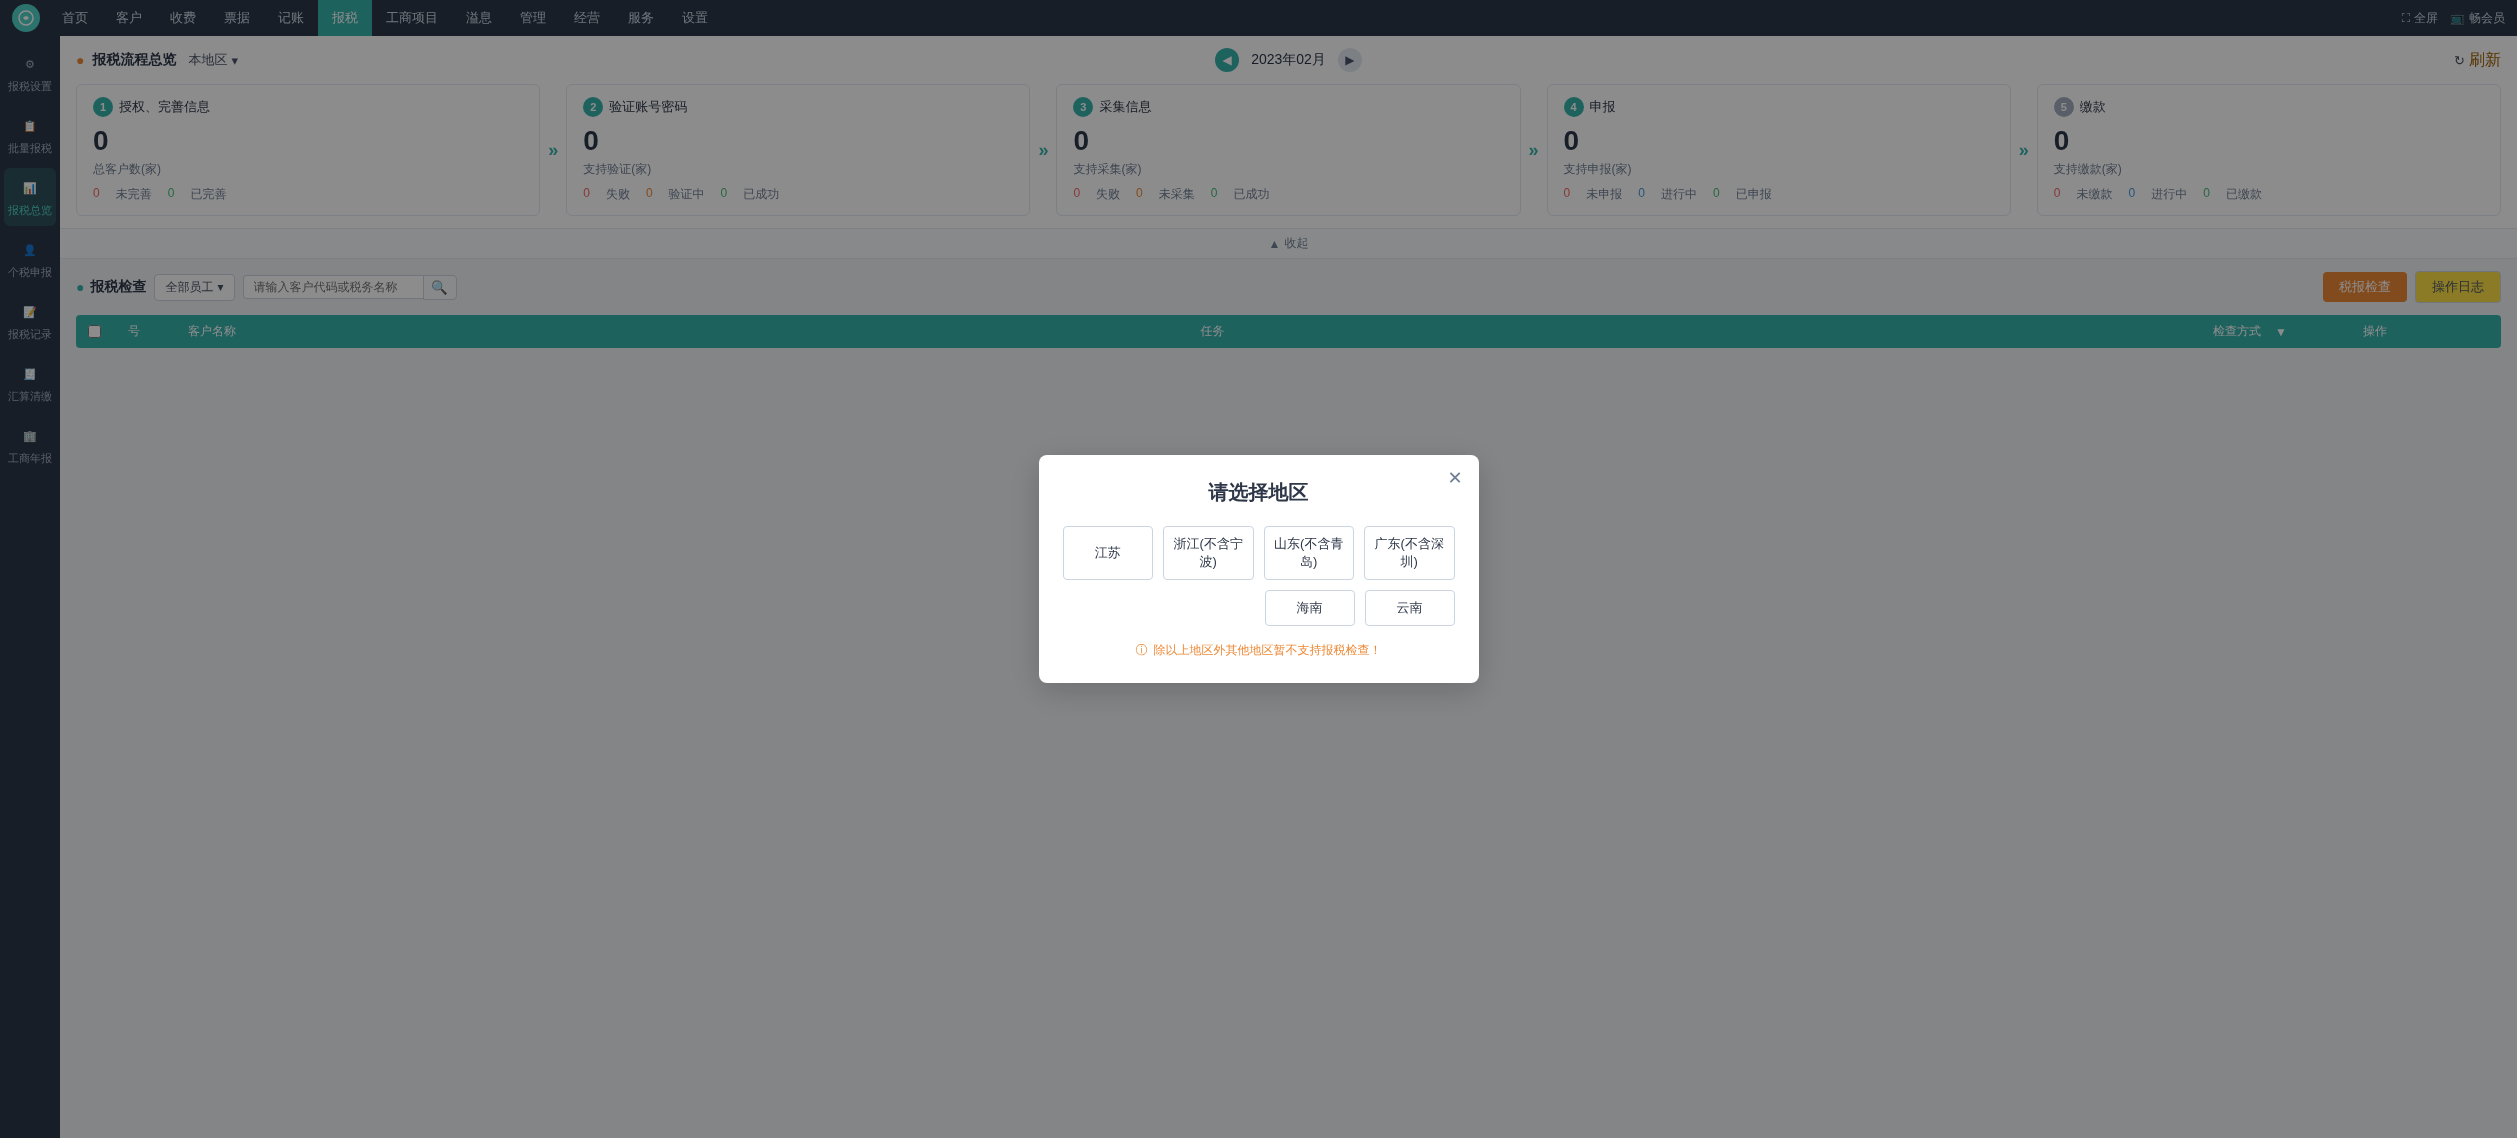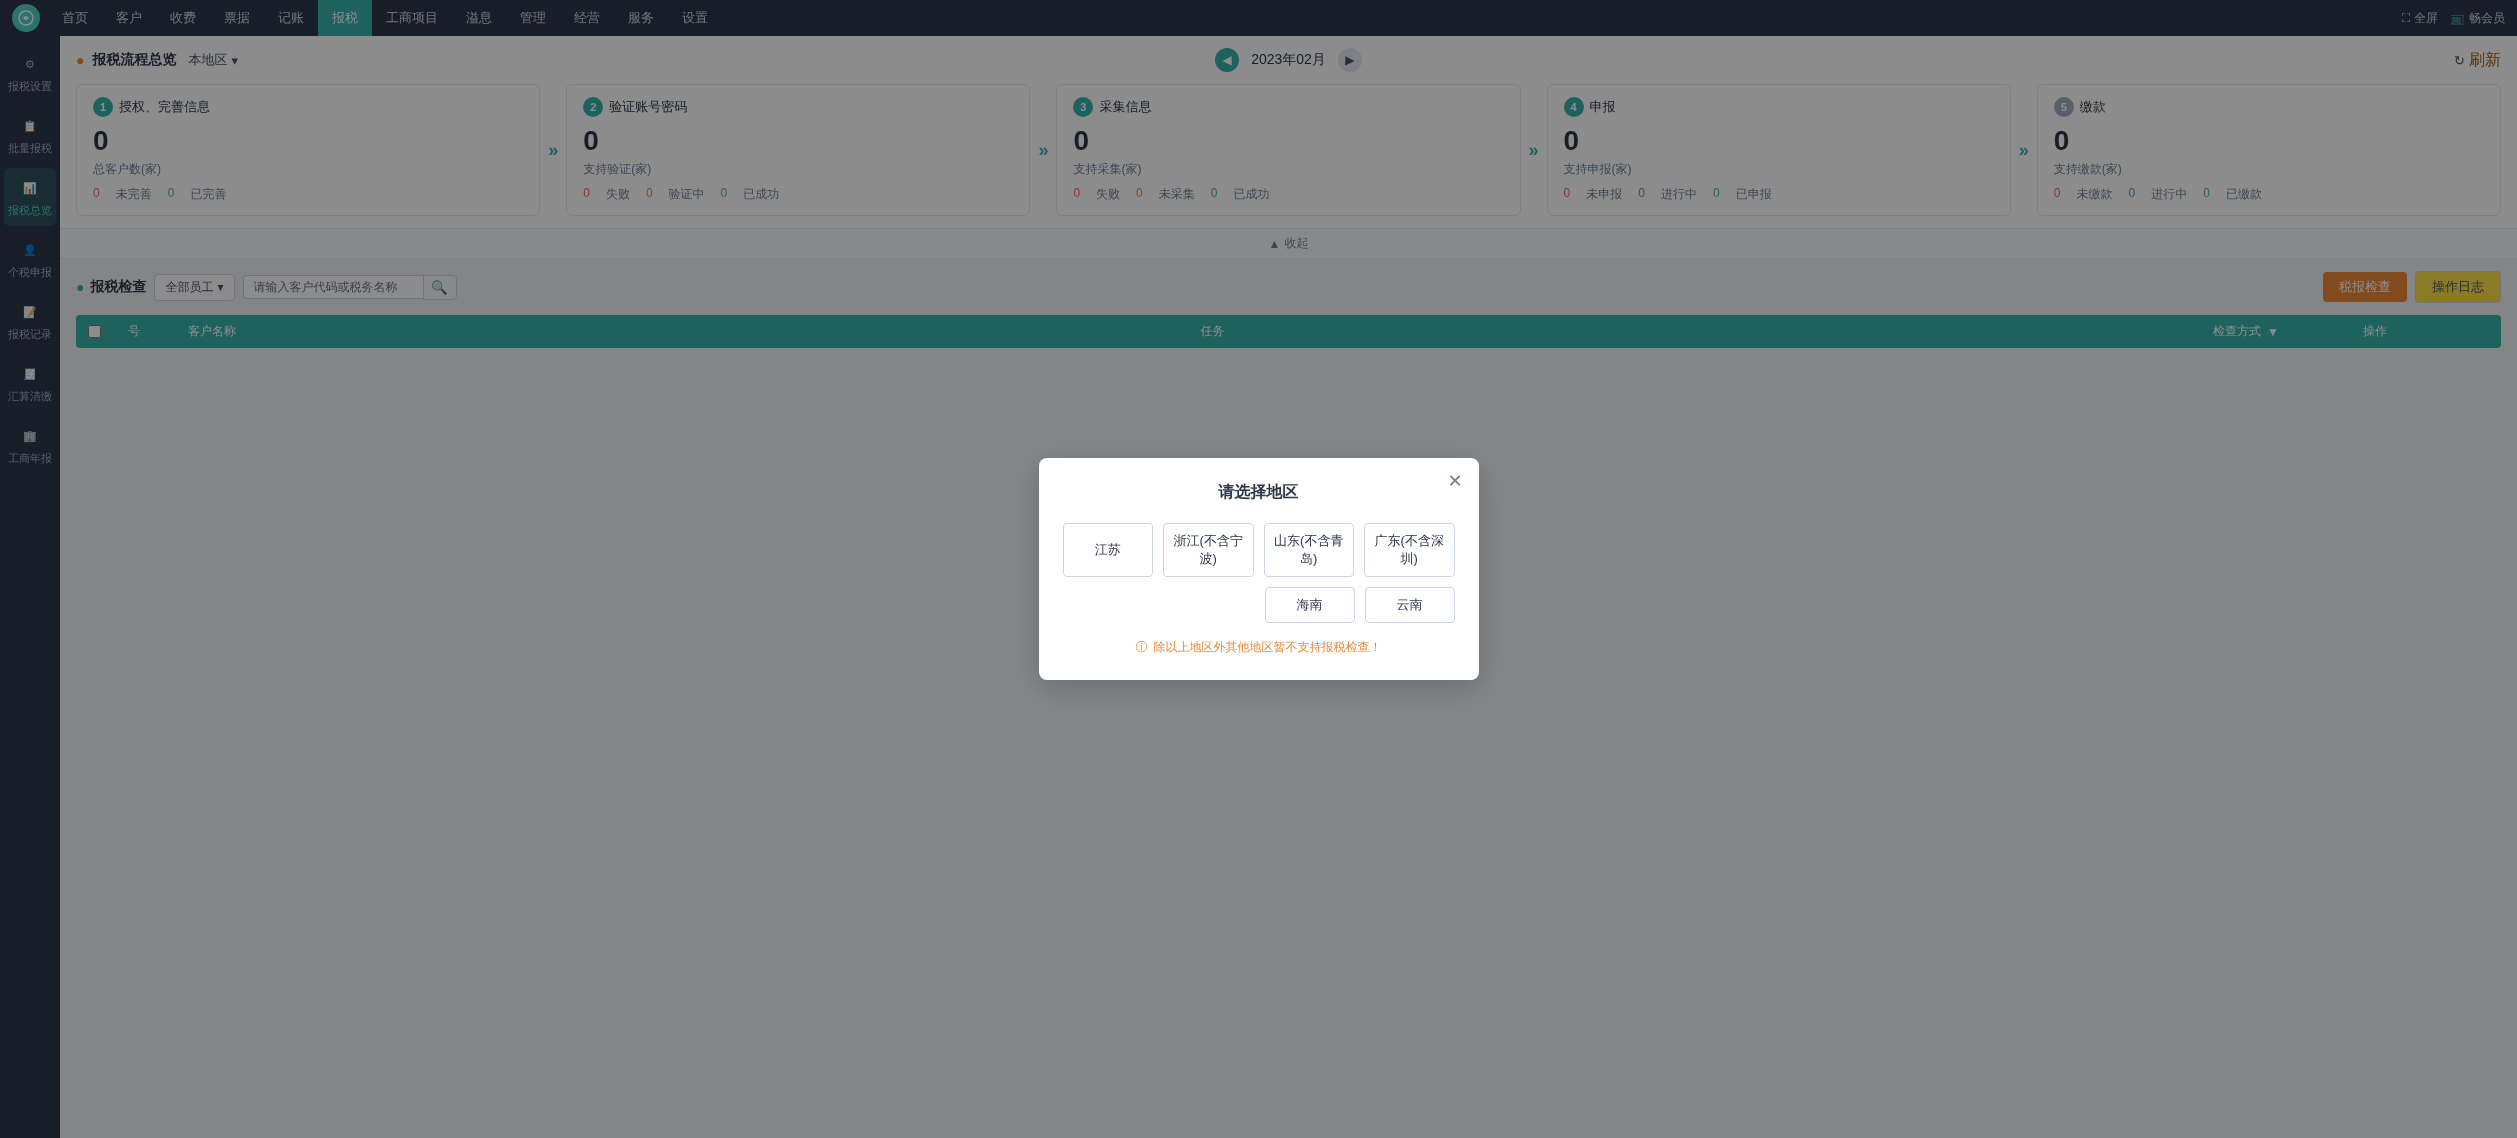--- a/index.html
+++ b/index.html
@@ -233,21 +233,21 @@
     }
     .modal {
       background: #fff;
       border-radius: 8px;
       width: 440px;
       padding: 24px;
       position: relative;
       box-shadow: 0 8px 32px rgba(0,0,0,0.18);
     }
     .modal-title {
-      font-size: 16px; font-weight: 600; color: #2d3748;
+      font-size: 20px; font-weight: 600; color: #2d3748;
       text-align: center; margin-bottom: 20px;
     }
     .modal-close {
       position: absolute; top: 12px; right: 16px;
       background: none; border: none; cursor: pointer;
       font-size: 18px; color: #718096;
     }
     .region-grid {
       display: grid; grid-template-columns: repeat(4, 1fr);
       gap: 10px; margin-bottom: 10px;
@@ -485,21 +485,21 @@
       </div>
 
       <div class="table-container">
         <div class="table-header">
           <div class="th">
             <input type="checkbox" style="">
           </div>
           <div class="th">号</div>
           <div class="th">客户名称</div>
           <div class="th">任务</div>
-          <div class="th" style="display:flex;align-items:center;gap:4px;">
+          <div class="th" style="display:flex;align-items:center;gap:12px;">
               <span>检查方式</span>
    <span style="margin-left:2px;cursor:pointer;">▼</span>
             </div>
           <div class="th">操作</div>
         </div>
       </div>
     </div>
   </div>
 </div>
 

